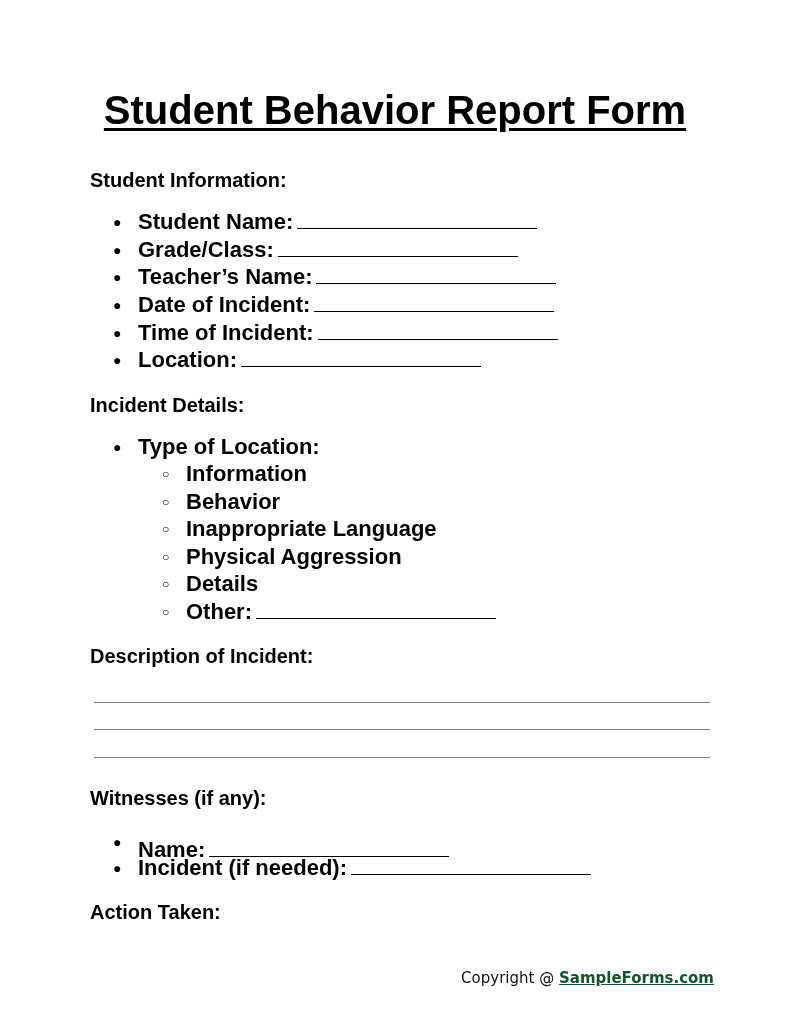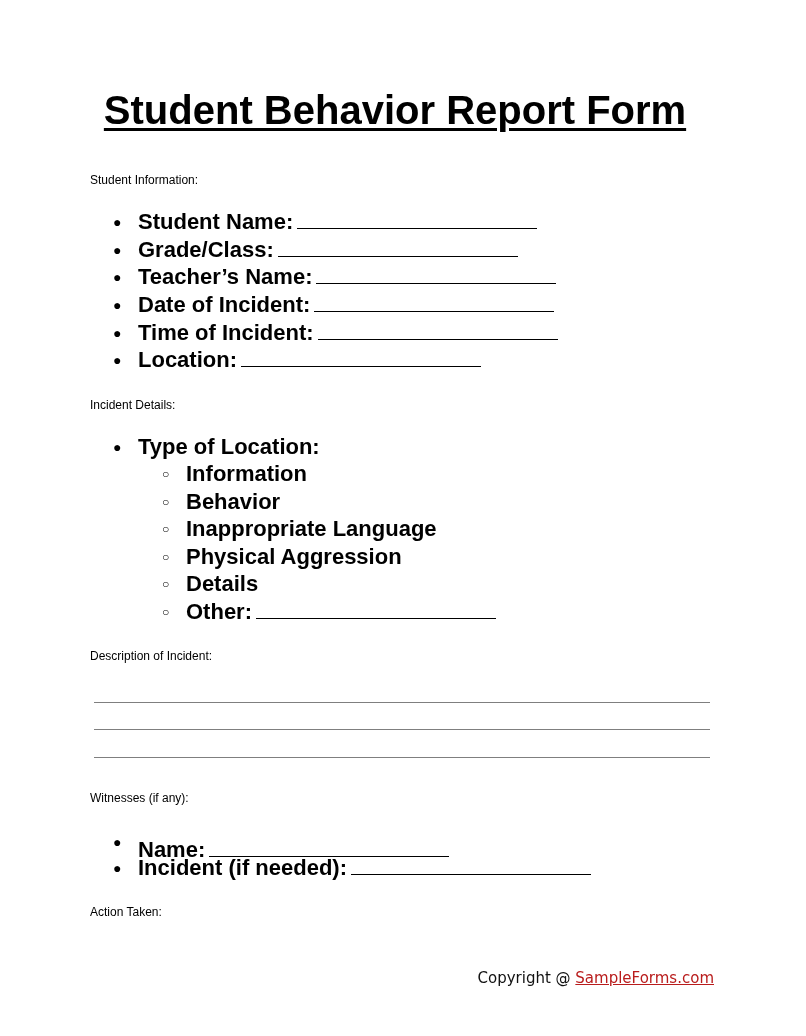--- a/index.html
+++ b/index.html
@@ -1,31 +1,31 @@
 <!DOCTYPE html>
 <html><head>
 <meta charset="utf-8">
 <style>
   html, body { margin: 0; padding: 0; background: #ffffff; }
   body { width: 806px; height: 1036px; position: relative; overflow: hidden;
          font-family: "Liberation Sans", sans-serif; color: #000; }
   .title { position: absolute; left: 0; width: 742px; top: 86px; text-align: center;
            font-size: 40px; font-weight: bold; text-decoration: underline;
            text-underline-offset: 4px; text-decoration-thickness: 3px; line-height: 48px; margin-left: 24px; }
-  .heading { position: absolute; left: 90px; font-size: 12px; font-weight: normal; line-height: 20px; text-align: right; }
+  .heading { position: absolute; left: 90px; font-size: 20px; font-weight: bold; line-height: 20px; text-align: right; }
   .item { position: absolute; font-size: 22px; font-weight: bold; line-height: 20px; white-space: nowrap; }
   .bullet { position: absolute; font-size: 14px; line-height: 20px; }
   .bullet.disc::before { content: "\25CF"; }
   .bullet.circle { font-size: 12px; }
   .bullet.circle::before { content: "\25CB"; }
   .blank { display: inline-block; border-bottom: 1px solid #000; height: 14px; vertical-align: baseline; margin-left: 4px; }
   .line { position: absolute; left: 94px; width: 616px; border-top: 1px solid #7f7f7f; height: 0; }
   .footer { position: absolute; right: 92px; top: 968px; font-size: 15px; line-height: 20px;
             font-family: "DejaVu Sans", sans-serif; color: #111; }
-  .footer a { color: #b91c1c; font-weight: normal; text-decoration: underline; }
+  .footer a { color: #14532d; font-weight: bold; text-decoration: underline; }
 </style>
 </head>
 <body>
 
 <div class="title">Student Behavior Report Form</div>
 
 <div class="heading" style="top:170px">Student Information:</div>
 
 <div>
   <span class="bullet disc" style="left:113px;top:212px"></span>

